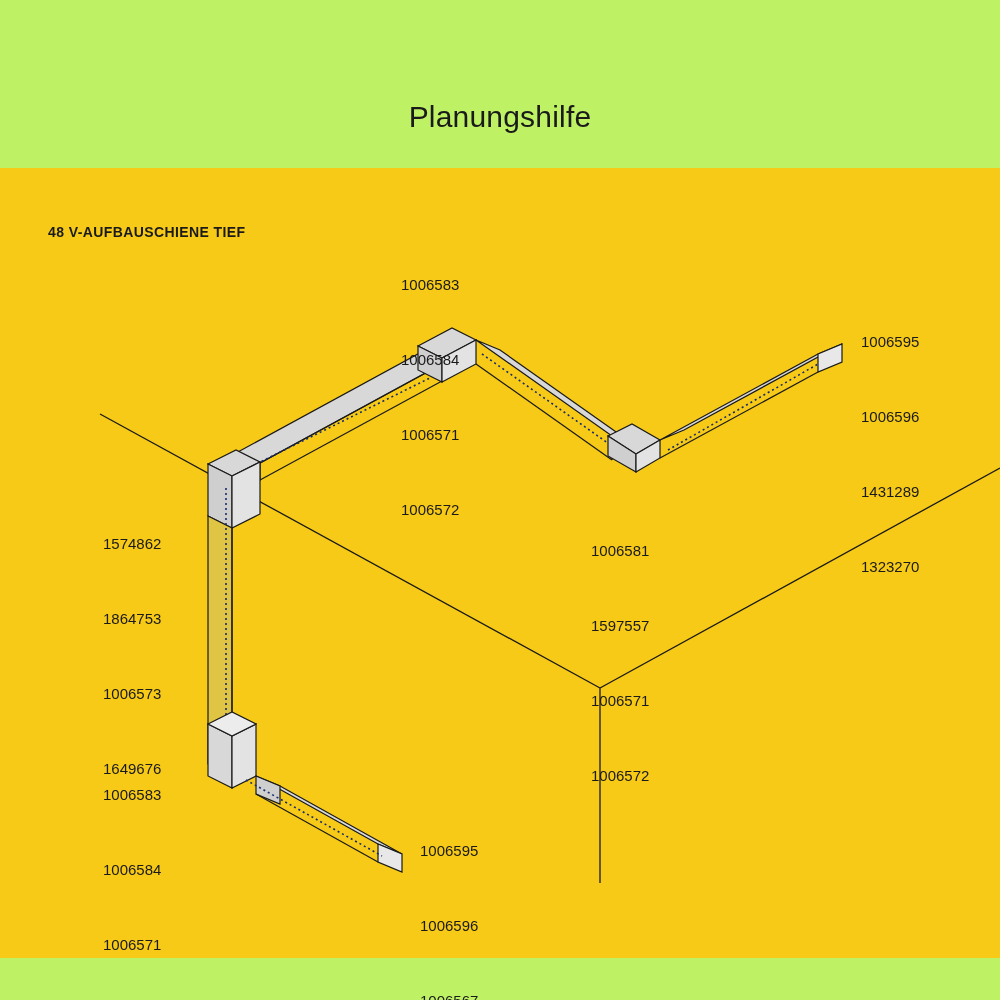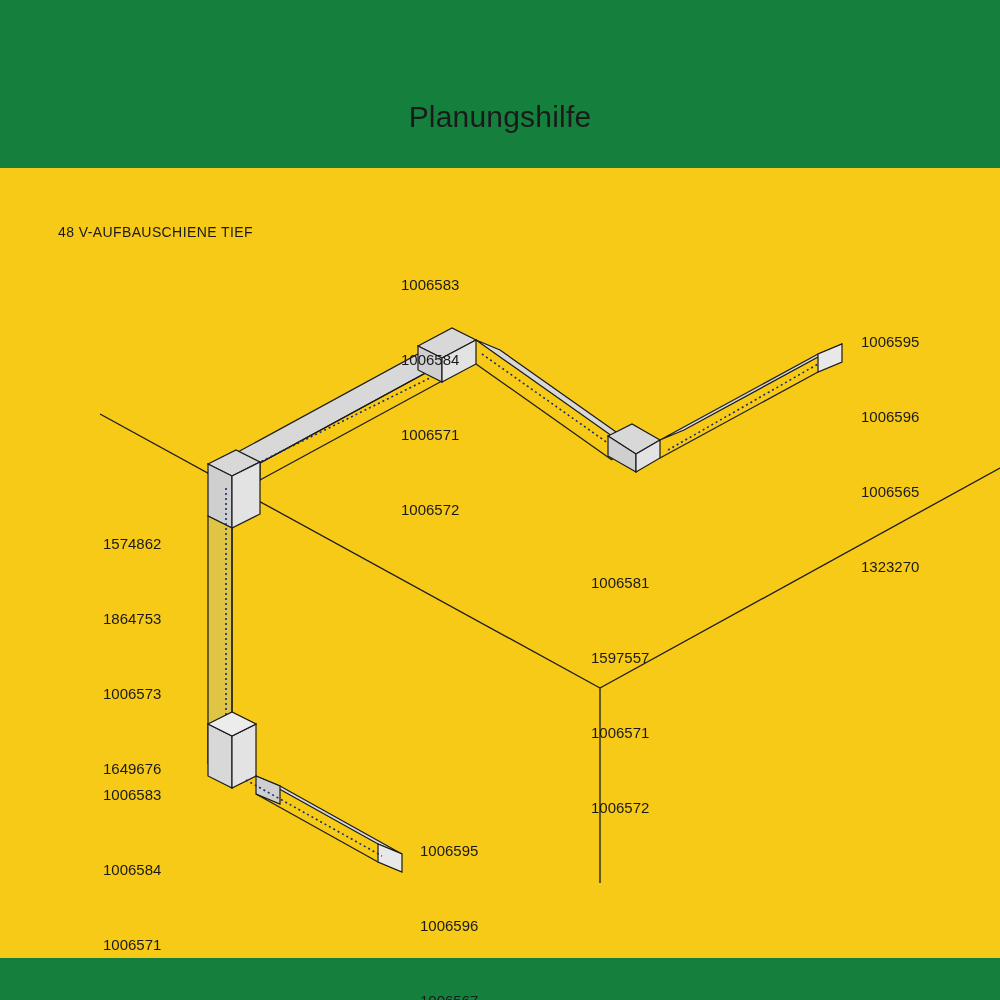--- a/index.html
+++ b/index.html
@@ -11,21 +11,21 @@
     width: 1000px;
     height: 1000px;
     font-family: "Liberation Sans", sans-serif;
     position: relative;
     overflow: hidden;
   }
   #page {
     position: relative;
     width: 1000px;
     height: 1000px;
-    background: #15803d;
+    background: #bef264;
   }
   #title {
     position: absolute;
     left: 0;
     top: 100px;
     width: 1000px;
     text-align: center;
     font-size: 30px;
     color: #1a1a1a;
     letter-spacing: 0.2px;
@@ -41,24 +41,23 @@
     display: block;
   }
   .lbl {
     position: absolute;
     font-size: 15px;
     color: #1a1a1a;
     line-height: 25px;
     white-space: pre;
   }
   .lbl-bold {
-    font-weight: normal;
+    font-weight: bold;
     font-size: 14px;
     letter-spacing: 0.4px;
-    margin-left: 10px;
   }
 </style>
 </head>
 <body>
 
 <div id="page">
 
   <div id="title">Planungshilfe</div>
 
   <div id="diagram-area">
@@ -143,32 +142,32 @@
     <div class="lbl" style="left:401px; top:54px;">
       <div>1006583</div>
       <div>1006584</div>
       <div>1006571</div>
       <div>1006572</div>
     </div>
 
     <div class="lbl" style="left:861px; top:111px;">
       <div>1006595</div>
       <div>1006596</div>
-      <div>1006565</div>
+      <div>1431289</div>
       <div>1323270</div>
     </div>
 
     <div class="lbl" style="left:103px; top:313px;">
       <div>1574862</div>
       <div>1864753</div>
       <div>1006573</div>
       <div>1649676</div>
     </div>
 
-    <div class="lbl" style="left:591px; top:352px;">
+    <div class="lbl" style="left:591px; top:320px;">
       <div>1006581</div>
       <div>1597557</div>
       <div>1006571</div>
       <div>1006572</div>
     </div>
 
     <div class="lbl" style="left:103px; top:564px;">
       <div>1006583</div>
       <div>1006584</div>
       <div>1006571</div>

